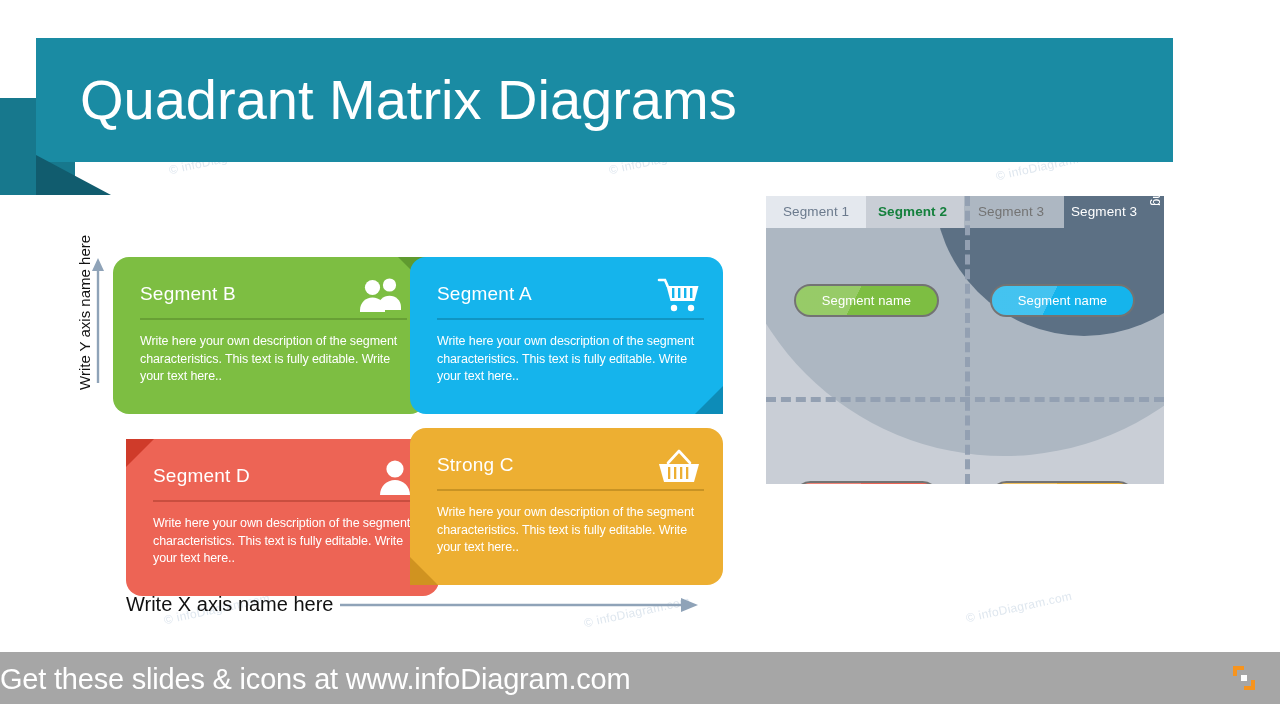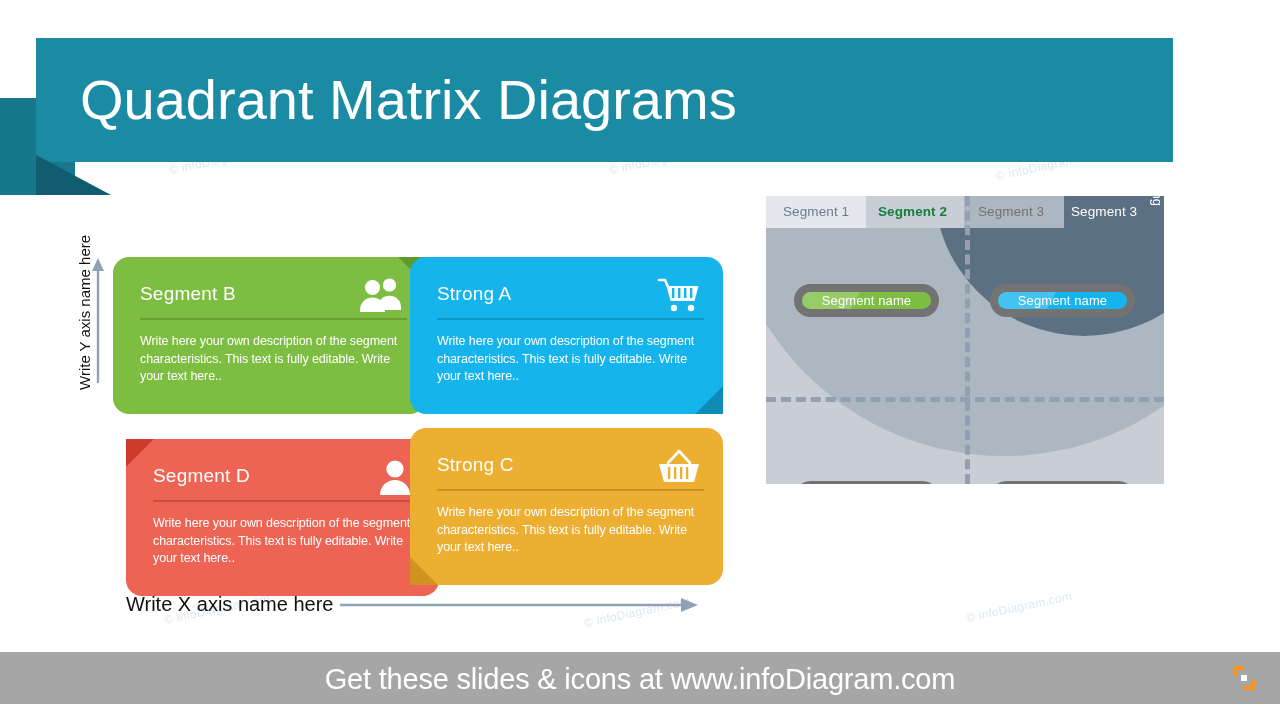--- a/index.html
+++ b/index.html
@@ -133,21 +133,21 @@
   .dash-v{
     position:absolute;left:199px;top:0;bottom:0;width:0;
     border-left:5px dashed #93a0b2;
   }
   .dash-h{
     position:absolute;left:0;right:0;top:201px;height:0;
     border-top:5px dashed #93a0b2;
   }
   .pill{
     position:absolute;height:33px;width:145px;
-    border-radius:18px;border:8px solid #737373;
+    border-radius:18px;border:2px solid #737373;
     display:flex;align-items:center;justify-content:center;
     font-size:13px;color:#ffffff;box-sizing:border-box;
     letter-spacing:.1px;
   }
   .pill::after{
     content:"";position:absolute;inset:0;border-radius:14px;
     background:linear-gradient(118deg,rgba(255,255,255,.20) 0%,rgba(255,255,255,.20) 42%,rgba(255,255,255,0) 42%);
     pointer-events:none;
   }
   .pill span{position:relative;z-index:2;}
@@ -165,21 +165,21 @@
     font-size:13px;color:#6b7a8d;white-space:nowrap;
     transform:rotate(-90deg);transform-origin:left bottom;
   }
 
   
   .footer{
     position:absolute;left:0;top:652px;width:1280px;height:52px;
     background:#a6a6a6;
   }
   .footer-text{
-    position:absolute;left:0;right:0;top:11px;text-align:center;
+    position:absolute;left:0;right:0;top:11px;
     font-size:29px;color:#ffffff;font-weight:400;letter-spacing:-.2px;
   }
   .footer-logo{position:absolute;right:22px;top:12px;width:28px;height:28px;}
 </style>
 </head>
 <body>
 
 <div class="slide">
 
   <div class="wm" style="left:168px;top:152px;">© infoDiagram.com</div>
@@ -225,21 +225,21 @@
           <path d="M2 33c0-7.2 5.6-12.6 12.5-12.6S27 25.8 27 33v2H2z" fill="#fff"></path>
         </svg>
       </div>
       <div class="card-rule"></div>
       <div class="card-body">Write here your own description of the segment characteristics. This text is fully editable. Write your text here..</div>
     </div>
 
     <div class="card" id="card-a">
       <div class="inner"></div>
       <div class="fold"></div>
-      <div class="card-title">Strong A</div>
+      <div class="card-title">Segment A</div>
       <div class="card-icon">
         <svg width="48" height="36" viewBox="0 0 48 36">
           <path d="M4 3h6l2.6 6" stroke="#fff" stroke-width="2.6" fill="none" stroke-linecap="round"></path>
           <path d="M11.5 9h32l-4 15h-24z" fill="#fff"></path>
           <rect x="17" y="11" width="2.4" height="10" fill="#15B4EC"></rect>
           <rect x="23" y="11" width="2.4" height="10" fill="#15B4EC"></rect>
           <rect x="29" y="11" width="2.4" height="10" fill="#15B4EC"></rect>
           <rect x="35" y="11" width="2.4" height="10" fill="#15B4EC"></rect>
           <circle cx="19" cy="31" r="3.2" fill="#fff"></circle>
           <circle cx="36" cy="31" r="3.2" fill="#fff"></circle>

